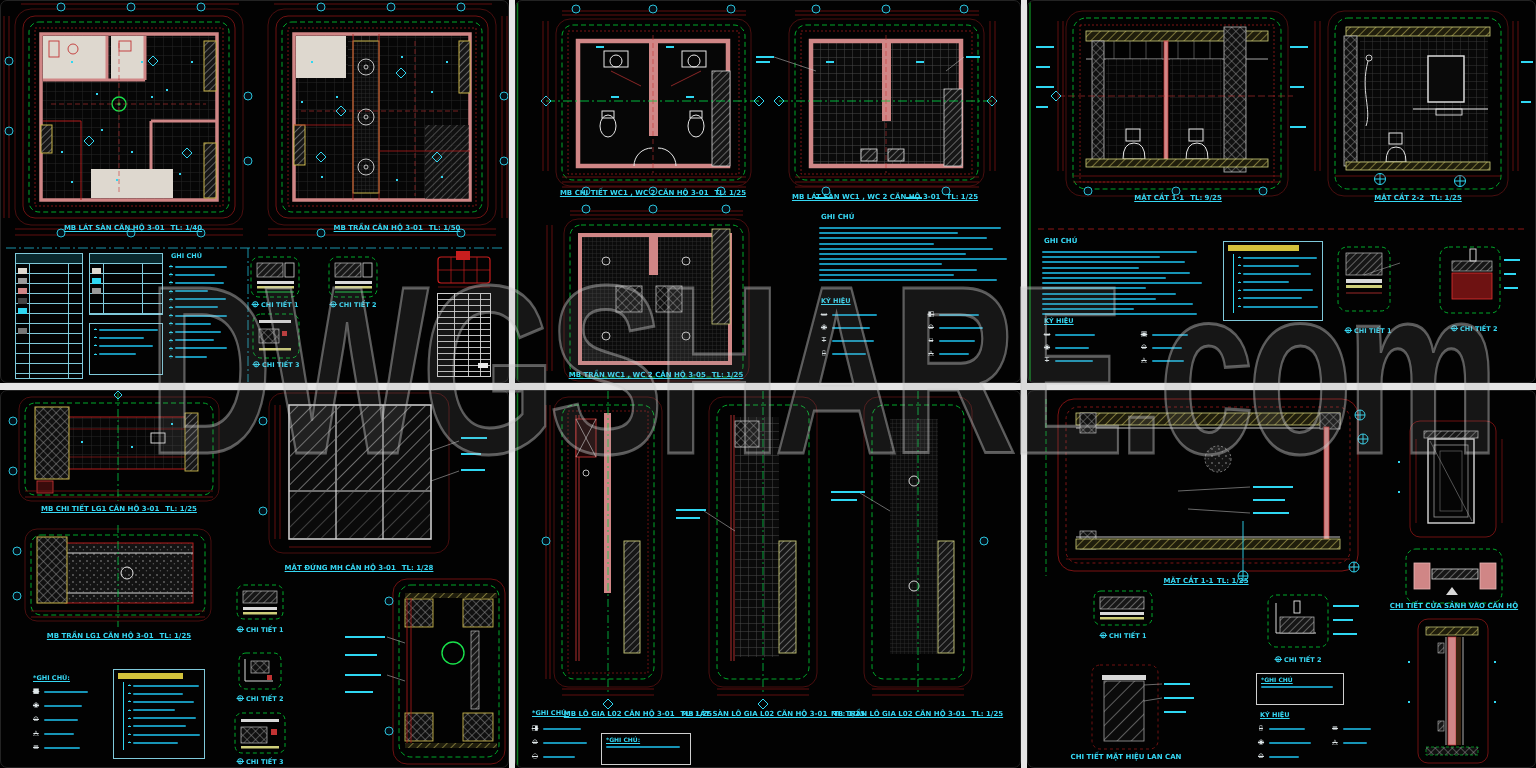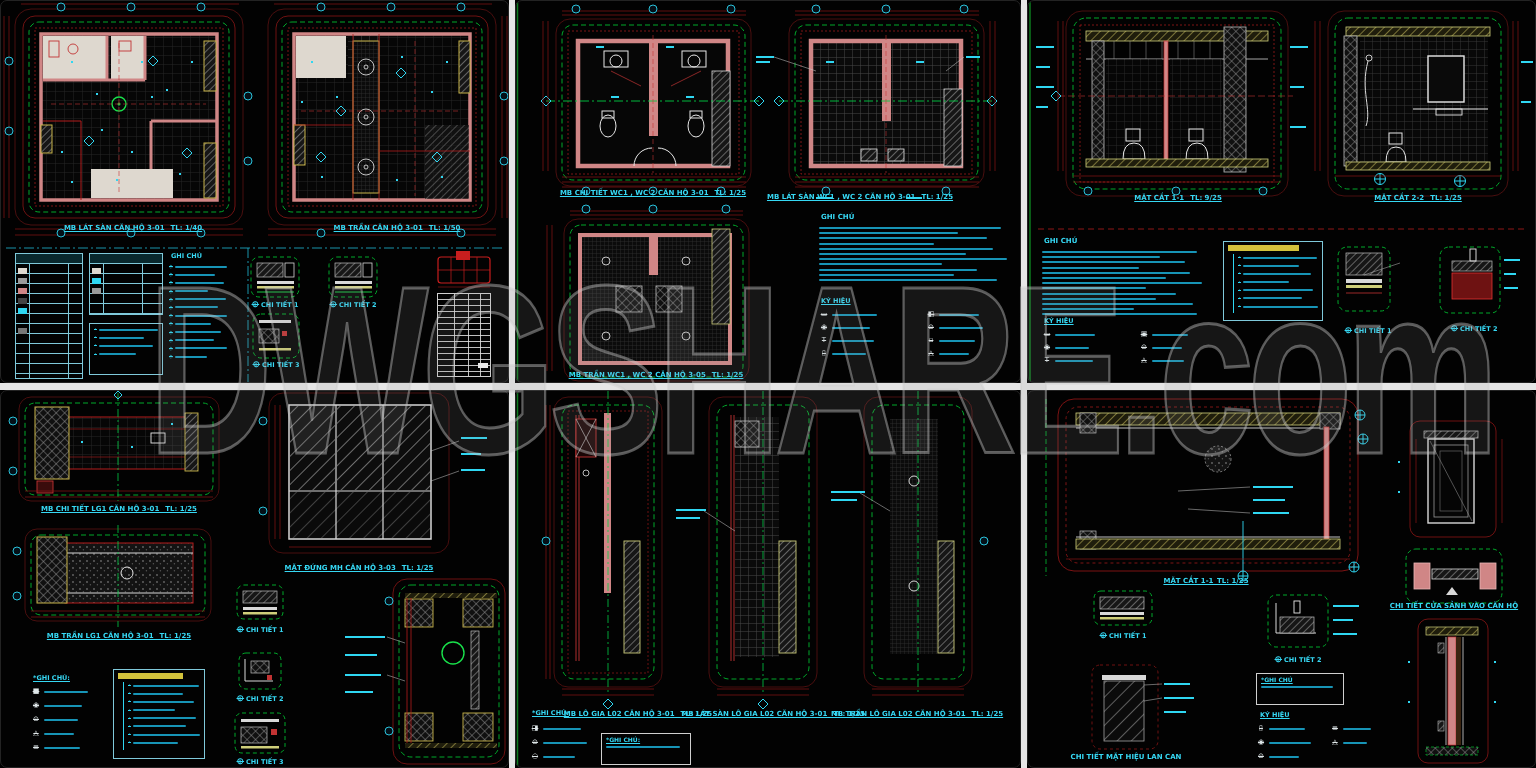--- a/index.html
+++ b/index.html
@@ -483,21 +483,21 @@
             <line x1="31" y1="224" x2="31" y2="370"></line>
         </g>
         <g stroke="#2fd7f2" fill="#041018" stroke-width="0.9">
           <circle cx="70" cy="208" r="4"></circle>
             <circle cx="137" cy="208" r="4"></circle>
             <circle cx="210" cy="208" r="4"></circle>
         </g>
       </g>
     </svg>
     <div class="t" style="left:137px;top:189px">MB CHI TIẾT WC1 , WC 2 CĂN HỘ 3-01 _TL: 1/25</div>
-    <div class="t" style="left:344px;top:193px">MB LÁT SÀN WC1 , WC 2 CĂN HỘ 3-01 _TL: 1/25</div>
+    <div class="t" style="left:369px;top:193px">MB LÁT SÀN WC1 , WC 2 CĂN HỘ 3-01 _TL: 1/25</div>
     <div class="t" style="left:140px;top:371px">MB TRẦN WC1 , WC 2 CĂN HỘ 3-05 _TL: 1/25</div>
     <div class="h" style="left:305px;top:212px">GHI CHÚ</div>
     <div class="lines" style="left:303px;top:226px;width:198px">
         <div class="nrow">
           <i class="ln" style="width: 92%;"></i>
         </div>
         <div class="nrow">
           <i class="ln" style="width: 70%;"></i>
         </div>
         <div class="nrow">
@@ -916,21 +916,21 @@
       <g>
         <rect x="234" y="322" width="50" height="40" rx="7" fill="none" stroke="#00a82a" stroke-width="1" stroke-dasharray="4 3"></rect>
         <rect x="240" y="328" width="38" height="3" fill="#d8d8d8"></rect>
         <rect x="240" y="336" width="26" height="16" fill="url(#phx)" stroke="#bdbdbd" stroke-width="0.7"></rect>
         <rect x="270" y="338" width="6" height="6" fill="#c23333"></rect>
         <rect x="240" y="355" width="38" height="2.5" fill="#cfcf7a"></rect>
       </g>
     </svg>
     <div class="t" style="left:118px;top:115px">MB CHI TIẾT LG1 CĂN HỘ 3-01 _TL: 1/25</div>
     <div class="t" style="left:118px;top:242px">MB TRẦN LG1 CĂN HỘ 3-01 _TL: 1/25</div>
-    <div class="t" style="left:358px;top:174px">MẶT ĐỨNG MH CĂN HỘ 3-03 _TL: 1/25</div>
+    <div class="t" style="left:358px;top:174px">MẶT ĐỨNG MH CĂN HỘ 3-01 _TL: 1/28</div>
     <div class="dt" style="left:259px;top:234px">
         <s class="dico">⊕</s>
         <span>CHI TIẾT 1</span>
       </div>
     <div class="dt" style="left:259px;top:303px">
         <s class="dico">⊕</s>
         <span>CHI TIẾT 2</span>
       </div>
     <div class="dt" style="left:259px;top:366px">
         <s class="dico">⊕</s>

